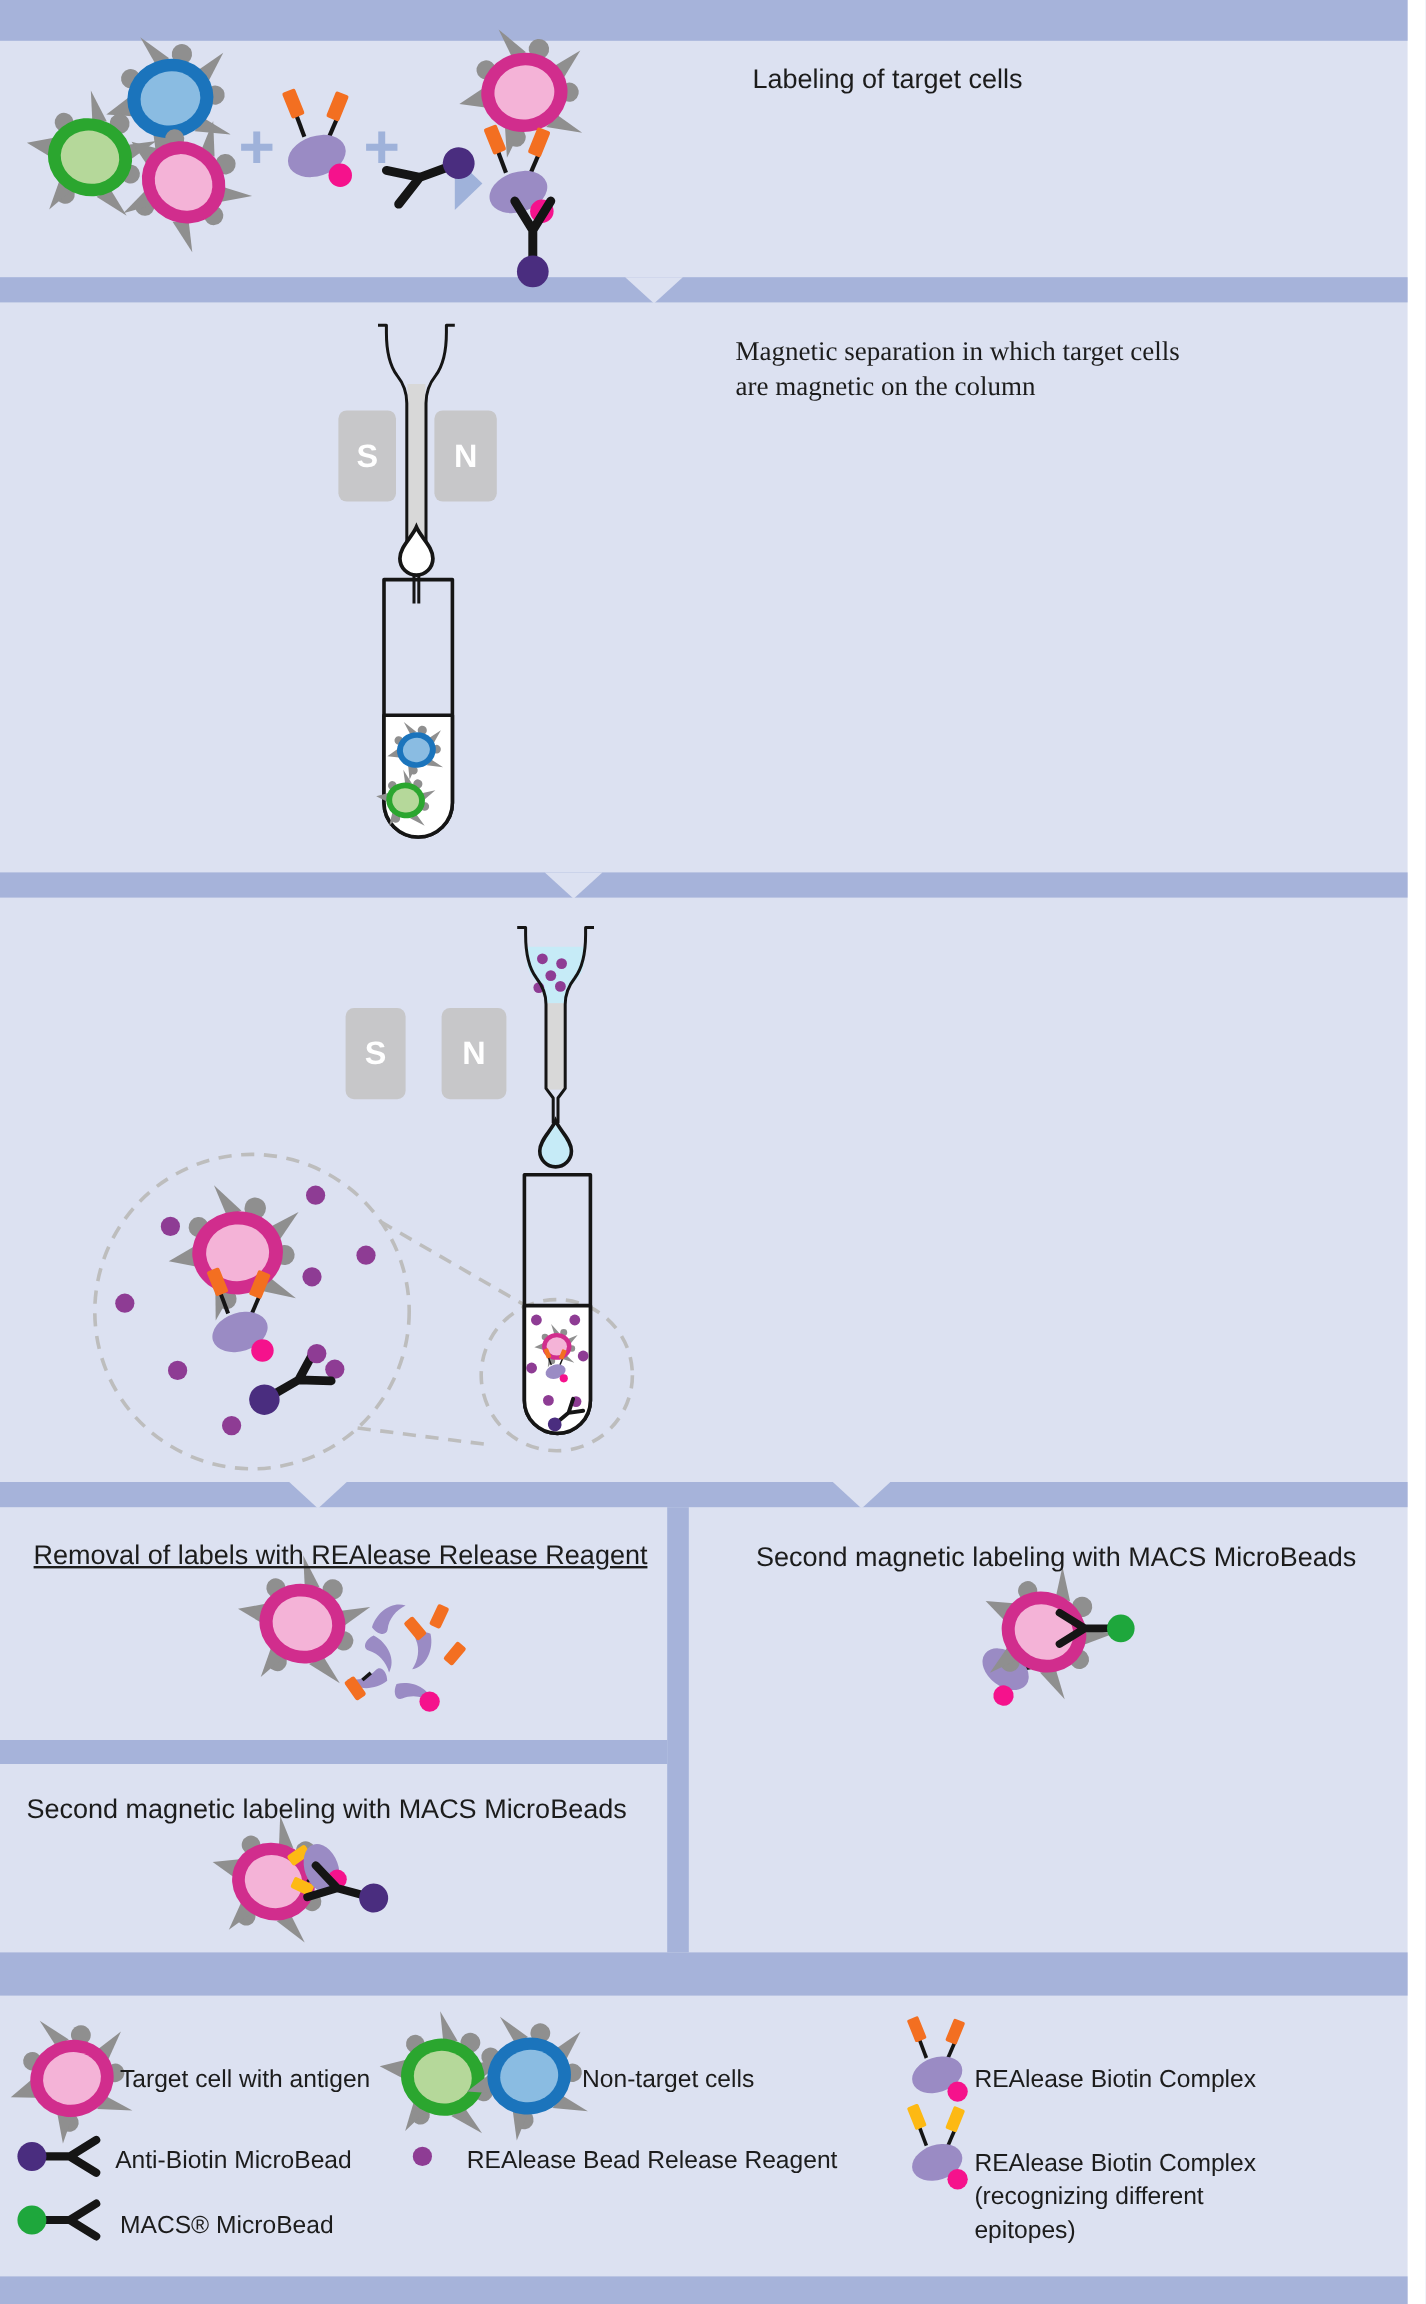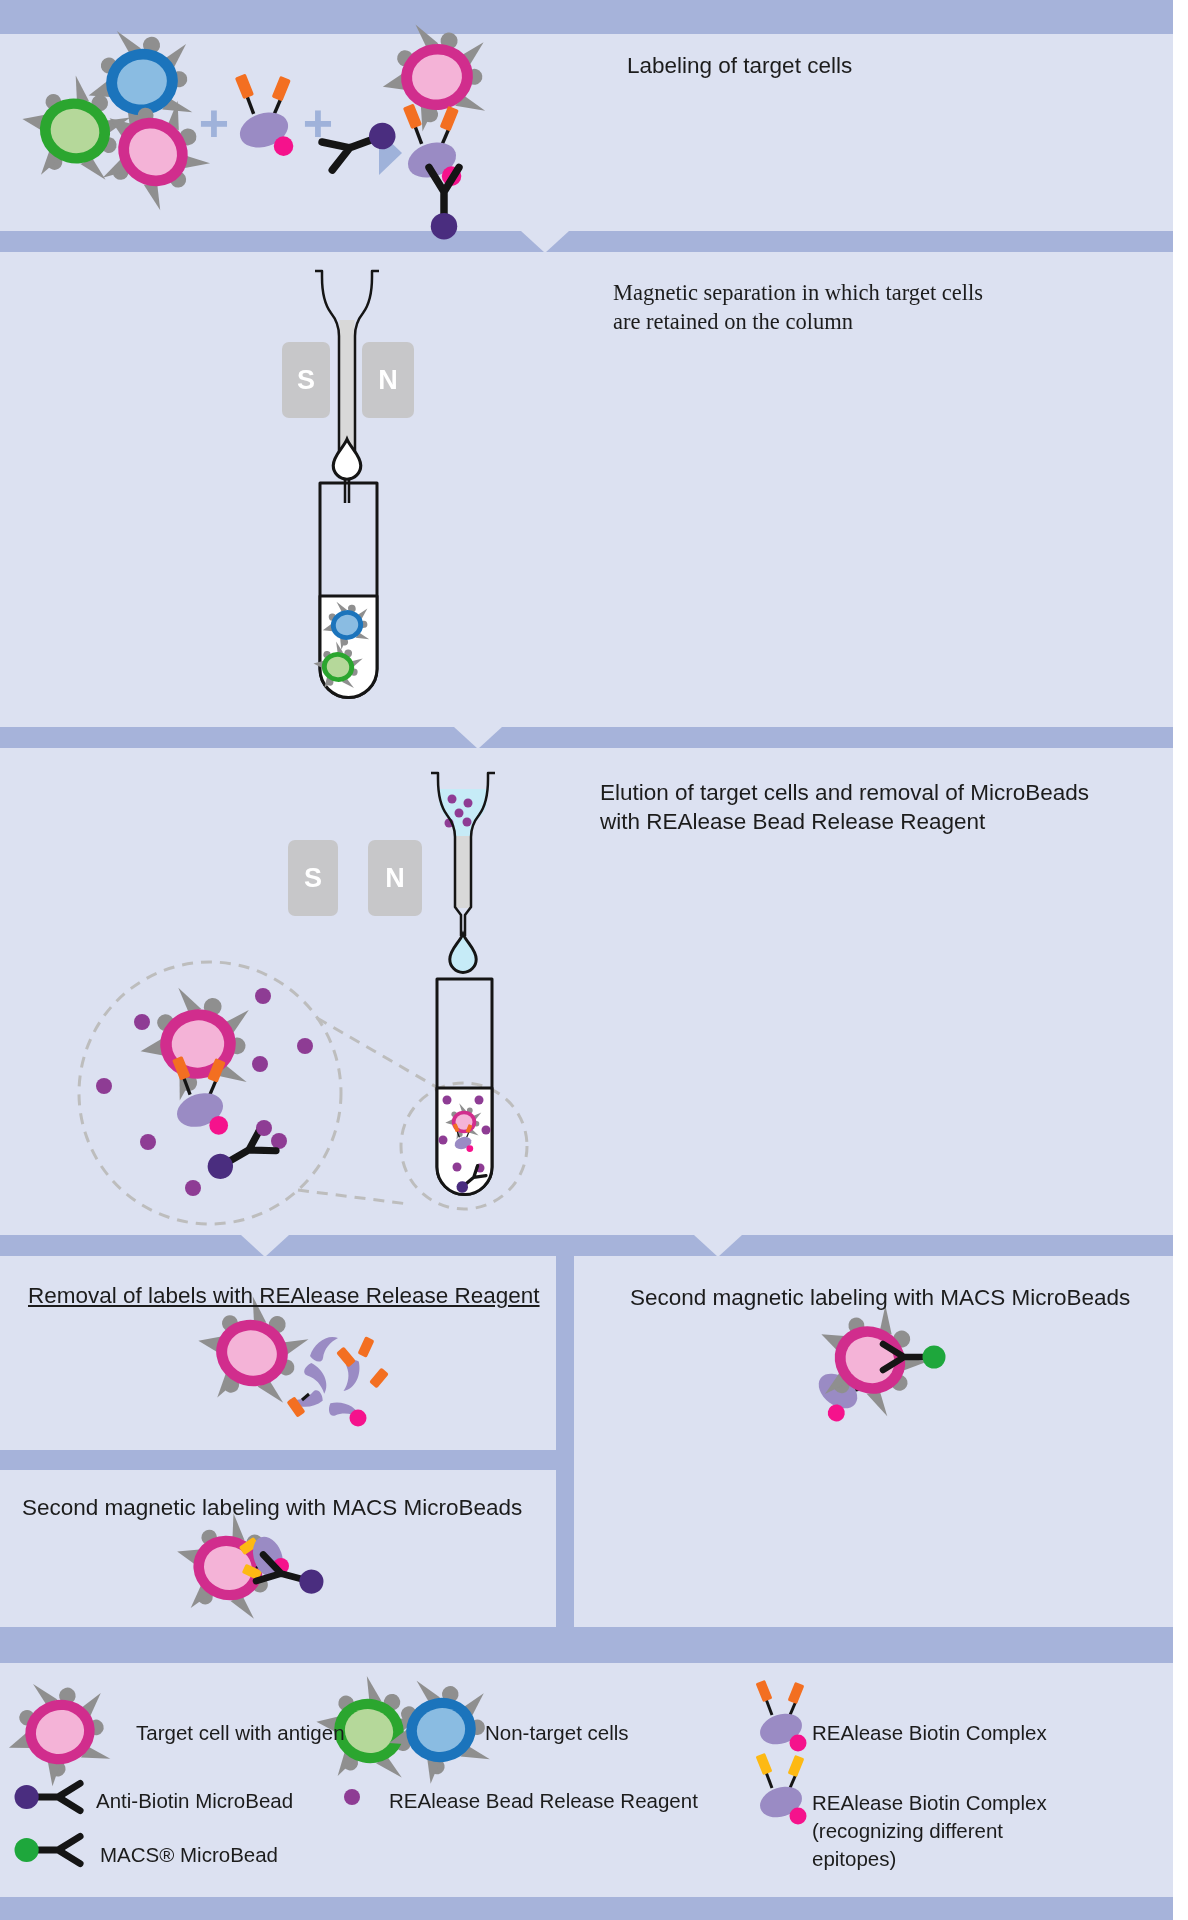--- a/index.html
+++ b/index.html
@@ -48,38 +48,37 @@
   <div class="notch" style="left:694px;top:1235px;"></div>
 
   <div class="vdivider" style="left:556px;top:1256px;width:18px;height:371px;"></div>
   <div class="band" style="top:1450px;height:20px;width:556px;"></div>
 
   <div class="band" style="top:1627px;height:36px;"></div>
   <div class="strip" style="top:1897px;height:23px;"></div>
 
   <div class="title" style="left:627px;top:51px;">Labeling of target cells</div>
 
-  <div class="title" style="left:613px;top:278px;font-family:Liberation Serif, serif;"><span>Magnetic separation in which target cells</span><br><span>are retained on the column</span></div>
-
-  <div class="title" style="left:600px;top:778px;"><span>Elution of target cells and removal of MicroBeads</span><br><span>with REAlease Bead Release Reagent</span></div>
+  <div class="title" style="left:613px;top:278px;font-family:Liberation Serif, serif;"><span>Magnetic separation in which target cells</span><br><span>are magnetic on the column</span></div>
+
 
   <div class="title" style="left:28px;top:1281px;text-decoration:underline;">Removal of labels with REAlease Release Reagent</div>
   <div class="title" style="left:630px;top:1283px;">Second magnetic labeling with MACS MicroBeads</div>
   <div class="title" style="left:22px;top:1493px;">Second magnetic labeling with MACS MicroBeads</div>
 
   <div class="plus" style="left:196px;top:97px;">+</div>
   <div class="plus" style="left:300px;top:97px;">+</div>
   <div class="arrow-right" style="left:379px;top:131px;"></div>
 
   <div class="magnet" style="left:282px;top:342px;width:48px;height:76px;">S</div>
   <div class="magnet" style="left:362px;top:342px;width:52px;height:76px;">N</div>
   <div class="magnet" style="left:288px;top:840px;width:50px;height:76px;">S</div>
   <div class="magnet" style="left:368px;top:840px;width:54px;height:76px;">N</div>
 
-  <div class="legend-label" style="left:100px;top:1719px;margin-left:36px;">Target cell with antigen</div>
+  <div class="legend-label" style="left:100px;top:1719px;">Target cell with antigen</div>
   <div class="legend-label" style="left:485px;top:1719px;">Non-target cells</div>
   <div class="legend-label" style="left:812px;top:1719px;">REAlease Biotin Complex</div>
   <div class="legend-label" style="left:96px;top:1787px;">Anti-Biotin MicroBead</div>
   <div class="legend-label" style="left:368px;top:1787px;margin-left:21px;">REAlease Bead Release Reagent</div>
   <div class="legend-label" style="left:812px;top:1789px;"><span>REAlease Biotin Complex</span><br><span>(recognizing different</span><br><span>epitopes)</span></div>
   <div class="legend-label" style="left:100px;top:1841px;">MACS® MicroBead</div>
 
   <svg id="art" width="1188" height="1920" viewBox="0 0 1188 1920">
     <defs>
       <g id="cell">

